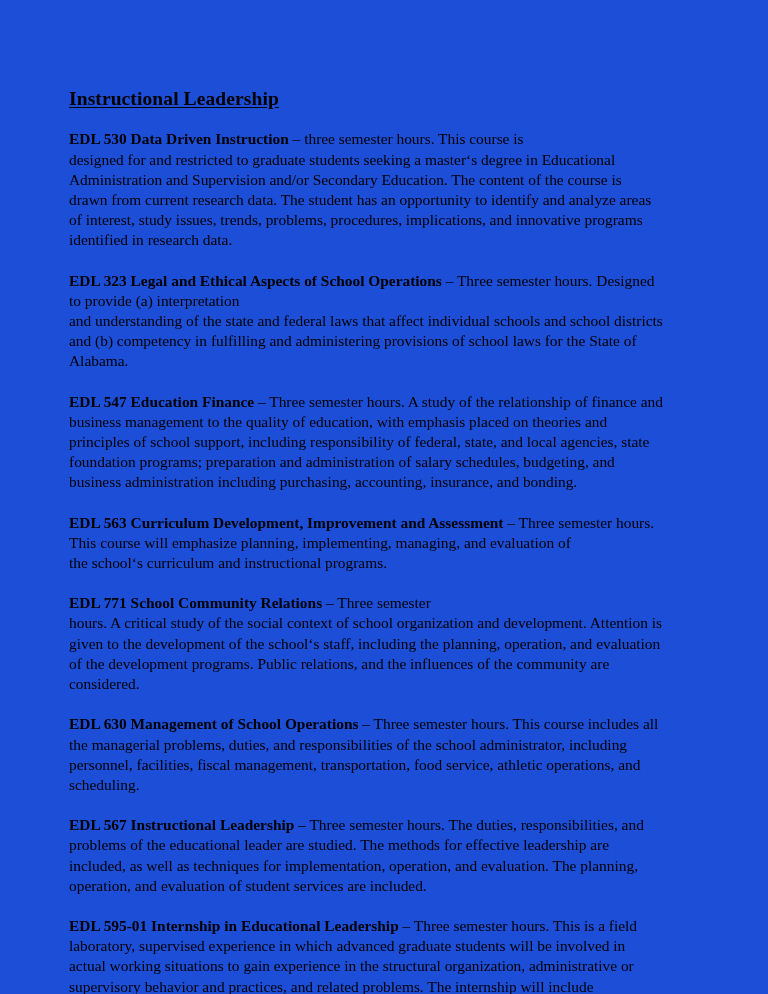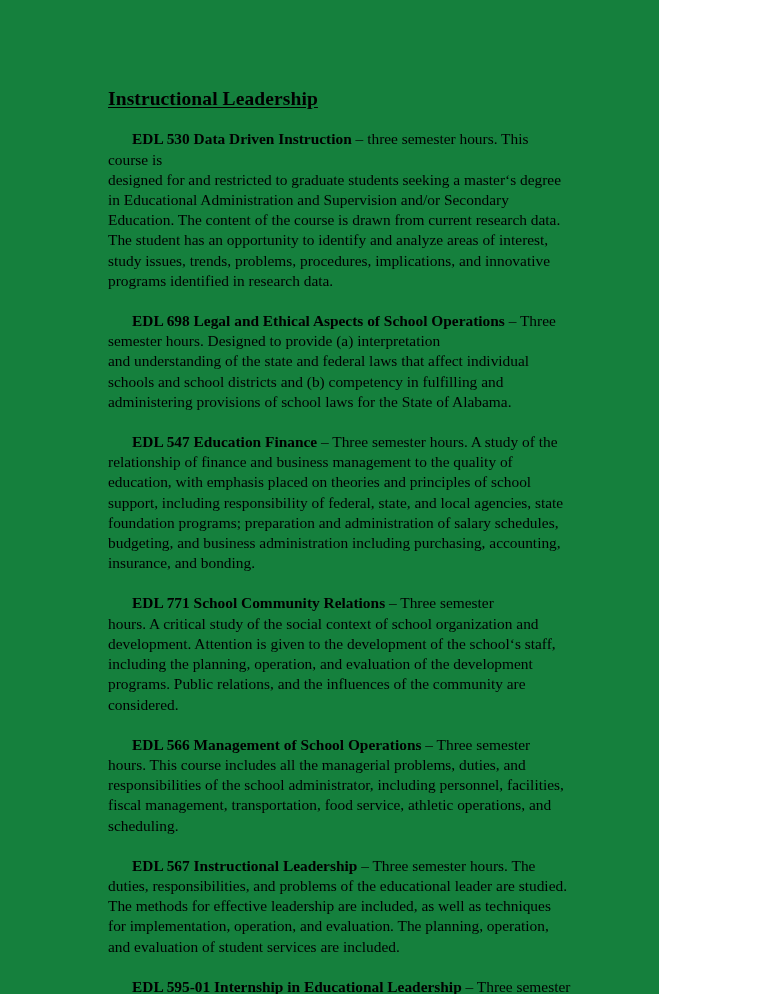--- a/index.html
+++ b/index.html
@@ -10,25 +10,25 @@
   }
   body {
     width: 768px;
     height: 994px;
     font-family: "Liberation Serif", "DejaVu Serif", serif;
     color: #000000;
     -webkit-font-smoothing: antialiased;
   }
   .page {
     position: relative;
-    width: 659px;
+    width: 768px;
     height: 994px;
-    background: #15803d;
+    background: #1d4ed8;
     box-sizing: border-box;
-    padding: 88px 88px 0 108px;
+    padding: 88px 88px 0 69px;
   }
   .doc-title {
     font-size: 19.5px;
     font-weight: bold;
     text-decoration: underline;
     text-underline-offset: 2px;
     line-height: 1.15;
     margin: 0 0 0 0;
     letter-spacing: 0.1px;
     display: inline-block;
@@ -41,21 +41,20 @@
     line-height: 20.2px;
     margin: 0 0 20px 0;
     text-align: left;
     max-width: 594px;
   }
   .course:last-child {
     margin-bottom: 0;
   }
   .course-code {
     font-weight: bold;
-    margin-left: 24px;
   }
   .course-body {
     font-weight: normal;
     margin-top: 40px;
   }
   .nb {
     white-space: pre-wrap;
   }
 </style>
 </head>
@@ -63,23 +62,25 @@
 
 <div class="page">
 
   <div class="title-row">
     <h1 class="doc-title">Instructional Leadership</h1>
   </div>
 
   <div id="course-list">
       <p class="course"><span class="course-code">EDL 530 Data Driven Instruction</span><span class="course-body nb"> – three semester hours. This course is
 designed for and restricted to graduate students seeking a master‘s degree in Educational Administration and Supervision and/or Secondary Education. The content of the course is drawn from current research data. The student has an opportunity to identify and analyze areas of interest, study issues, trends, problems, procedures, implications, and innovative programs identified in research data.</span></p>
-      <p class="course"><span class="course-code">EDL 698 Legal and Ethical Aspects of School Operations</span><span class="course-body nb"> – Three semester hours. Designed to provide (a) interpretation
+      <p class="course"><span class="course-code">EDL 323 Legal and Ethical Aspects of School Operations</span><span class="course-body nb"> – Three semester hours. Designed to provide (a) interpretation
 and understanding of the state and federal laws that affect individual schools and school districts and (b) competency in fulfilling and administering provisions of school laws for the State of Alabama.</span></p>
       <p class="course"><span class="course-code">EDL 547 Education Finance</span><span class="course-body nb"> – Three semester hours. A study of the relationship of finance and business management to the quality of education, with emphasis placed on theories and principles of school support, including responsibility of federal, state, and local agencies, state foundation programs; preparation and administration of salary schedules, budgeting, and business administration including purchasing, accounting, insurance, and bonding.</span></p>
+      <p class="course"><span class="course-code">EDL 563 Curriculum Development, Improvement and Assessment</span><span class="course-body nb"> – Three semester hours. This course will emphasize planning, implementing, managing, and evaluation of
+the school‘s curriculum and instructional programs.</span></p>
       <p class="course"><span class="course-code">EDL 771 School Community Relations</span><span class="course-body nb"> – Three semester
 hours. A critical study of the social context of school organization and development. Attention is given to the development of the school‘s staff, including the planning, operation, and evaluation of the development programs. Public relations, and the influences of the community are considered.</span></p>
-      <p class="course"><span class="course-code">EDL 566 Management of School Operations</span><span class="course-body nb"> – Three semester hours. This course includes all the managerial problems, duties, and responsibilities of the school administrator, including personnel, facilities, fiscal management, transportation, food service, athletic operations, and scheduling.</span></p>
+      <p class="course"><span class="course-code">EDL 630 Management of School Operations</span><span class="course-body nb"> – Three semester hours. This course includes all the managerial problems, duties, and responsibilities of the school administrator, including personnel, facilities, fiscal management, transportation, food service, athletic operations, and scheduling.</span></p>
       <p class="course"><span class="course-code">EDL 567 Instructional Leadership</span><span class="course-body nb"> – Three semester hours. The duties, responsibilities, and problems of the educational leader are studied. The methods for effective leadership are included, as well as techniques for implementation, operation, and evaluation. The planning, operation, and evaluation of student services are included.</span></p>
       <p class="course"><span class="course-code">EDL 595-01 Internship in Educational Leadership</span><span class="course-body nb"> – Three semester hours. This is a field laboratory, supervised experience in which advanced graduate students will be involved in actual working situations to gain experience in the structural organization, administrative or supervisory behavior and practices, and related problems. The internship will include experiences at the elementary, middle, and high school levels and also at the Central Office.</span></p>
     </div>
 
 </div>
 
 </body></html>

